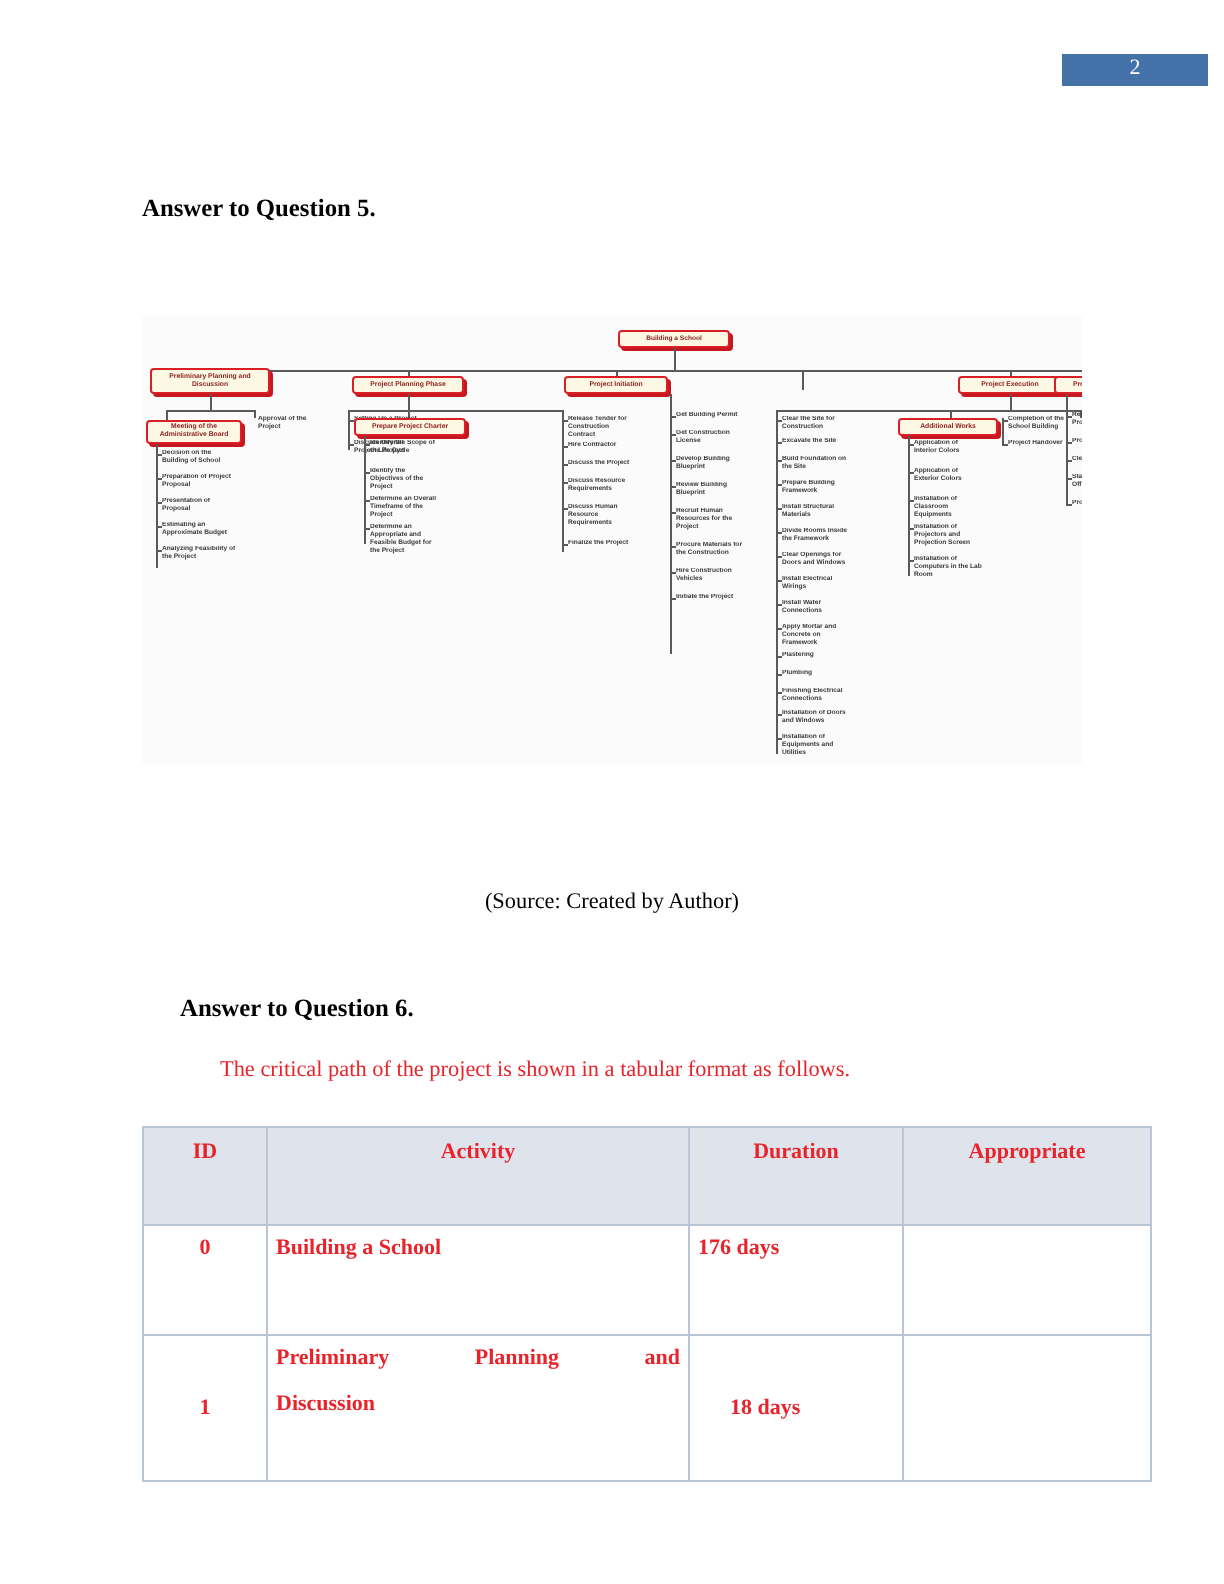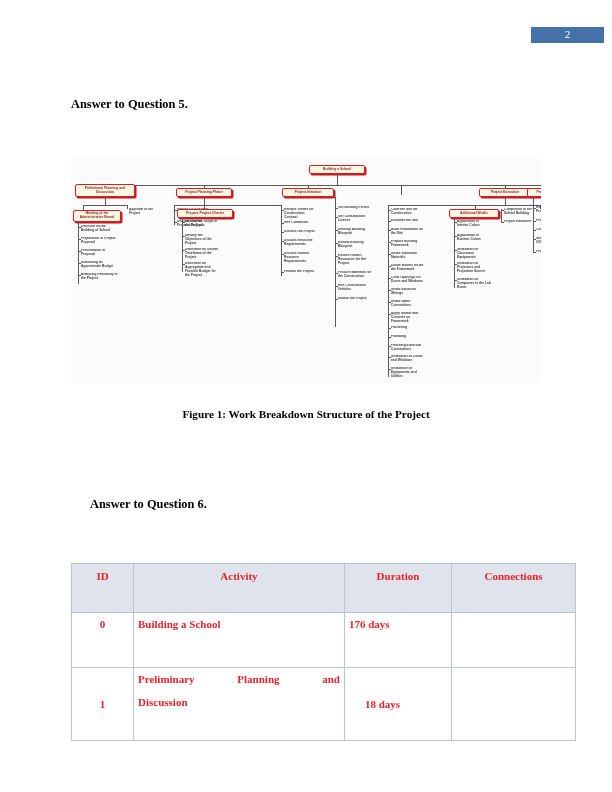--- a/index.html
+++ b/index.html
@@ -307,31 +307,32 @@
       <div class="lf" style="left:465px;top:70px;width:32px;">Clearing of Stages</div>
       <div class="ln lnh" style="left:462px;top:72px;width:3px;"></div>
       <div class="lf" style="left:465px;top:79px;width:32px;">Stakeholder Sign Off</div>
       <div class="ln lnh" style="left:462px;top:81px;width:3px;"></div>
       <div class="lf" style="left:465px;top:92px;width:32px;">Project Closed</div>
       <div class="ln lnh" style="left:462px;top:94px;width:3px;"></div>
 
     </div>
   </div>
 
-  <div class="fig-cap" style="top:408px;">Figure 1: Work Breakdown Structure of the Project</div>
+  <div class="fig-src" style="top:445px;">(Source: Created by Author)</div>
 
   <div class="h-answer" style="top:497px;margin-left:19px;">Answer to Question 6.</div>
+  <div class="body-ind red" style="top:529px;">The critical path of the project is shown in a tabular format as follows.</div>
 
   <table class="tbl">
     <thead>
       <tr>
         <th class="c-id">ID</th>
         <th class="c-act">Activity</th>
         <th class="c-dur">Duration</th>
-        <th class="c-pre">Connections</th>
+        <th class="c-pre">Appropriate</th>
       </tr>
     </thead>
     <tbody>
       <tr class="r-body">
         <td class="c-id">0</td>
         <td class="c-act">Building a School</td>
         <td class="c-dur">176 days</td>
         <td class="c-pre"></td>
       </tr>
       <tr class="r-body2">

